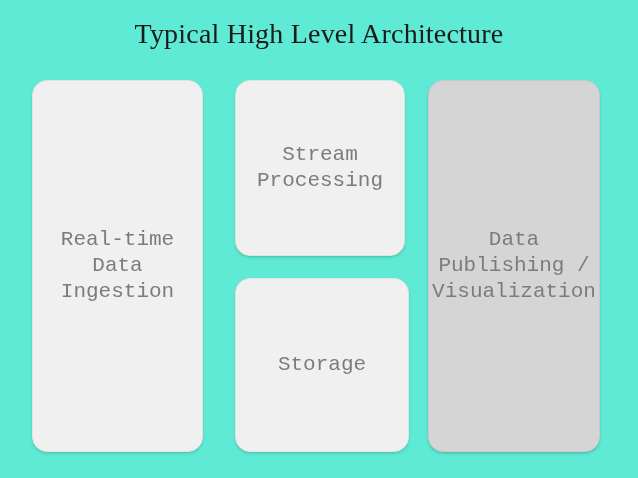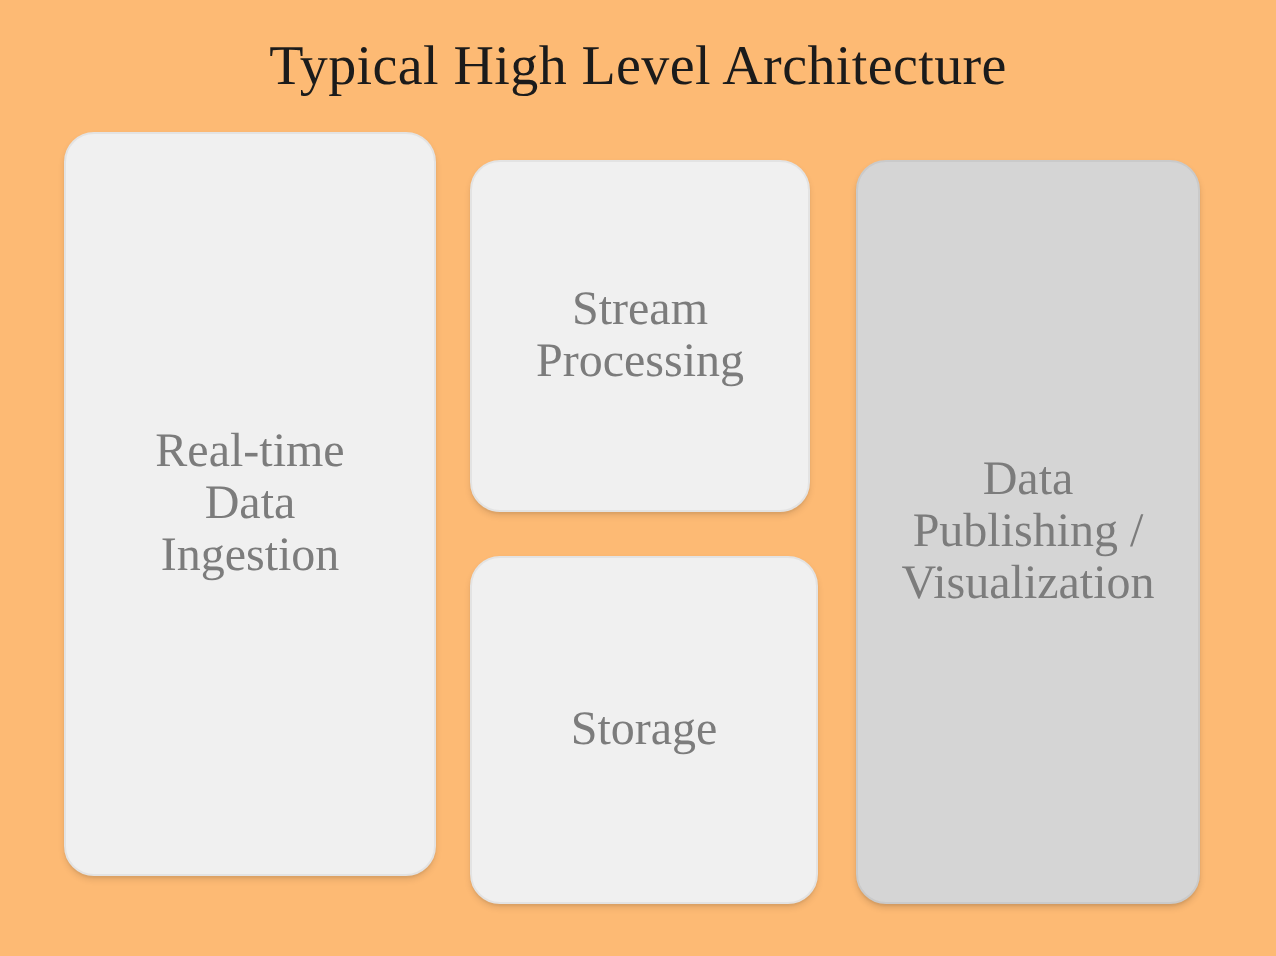--- a/index.html
+++ b/index.html
@@ -7,21 +7,21 @@
     padding: 0;
     background: #ffffff;
   }
   body {
     font-family: "Liberation Serif", "DejaVu Serif", serif;
   }
   #canvas {
     position: relative;
     width: 638px;
     height: 478px;
-    background: #fdba74;
+    background: #5eead4;
     overflow: hidden;
   }
 
   
   #diagram-title {
     position: absolute;
     left: 0;
     top: 17px;
     width: 638px;
     text-align: center;
@@ -61,30 +61,30 @@
   }
 
   .arch-box.dark {
     background: #d5d5d5;
     border: 1px solid #cacaca;
     box-shadow: 0 2px 3px rgba(0, 0, 0, 0.13),
                 0 1px 1px rgba(0, 0, 0, 0.06);
   }
 
   .box-label {
-    font-family: Liberation Serif, serif;
-    font-size: 24px;
+    font-family: Liberation Mono, monospace;
+    font-size: 21px;
     line-height: 26px;
     color: #7c7c7c;
     padding: 0 8px;
     white-space: pre-line;
   }
 
   
-  #box-ingestion   { left: 32px;  top: 66px;  width: 186px; height: 372px; justify-content: center; }
+  #box-ingestion   { left: 32px;  top: 80px;  width: 171px; height: 372px; justify-content: center; }
   #box-stream      { left: 235px; top: 80px;  width: 170px; height: 176px; }
   #box-storage     { left: 235px; top: 278px; width: 174px; height: 174px; }
   #box-publishing  { left: 428px; top: 80px;  width: 172px; height: 372px; }
 </style>
 </head>
 <body>
 
 <div id="canvas">
 
   <div id="diagram-title">Typical High Level Architecture</div>

